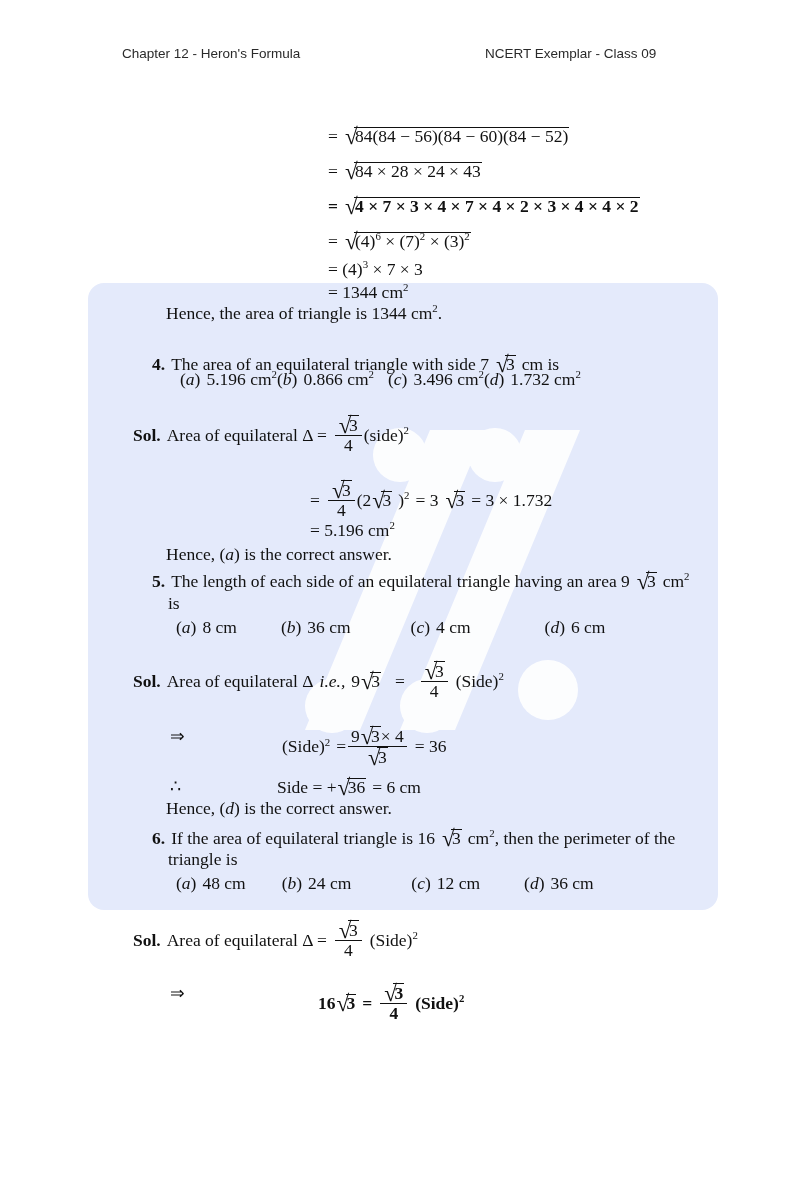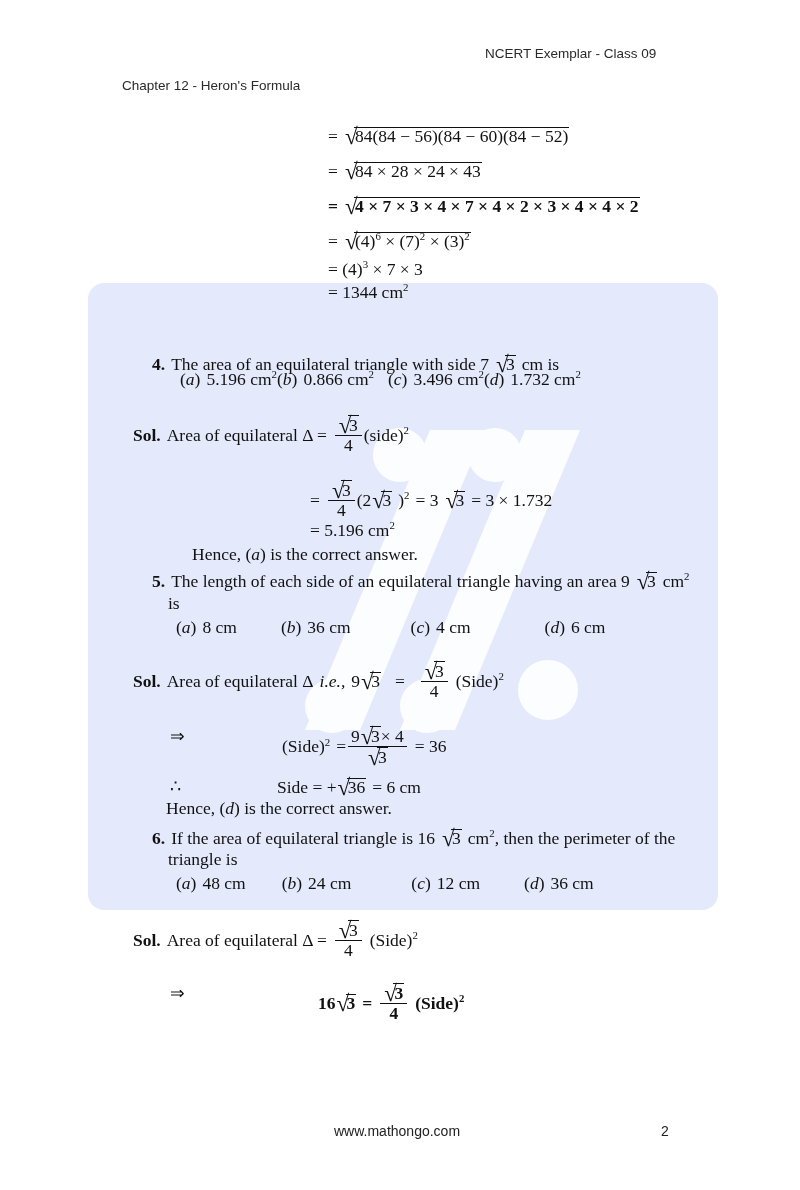--- a/index.html
+++ b/index.html
@@ -42,21 +42,21 @@
   .runhead {
     position: absolute;
     left: 0; top: 46px;
     width: 800px;
     height: 20px;
     font-family: "Liberation Sans", sans-serif;
     font-size: 13.5px;
     color: #2a2a2a;
     z-index: 3;
   }
-  .runhead .left { position: absolute; left: 122px; top: 0; white-space: nowrap; margin-top: 32px; }
+  .runhead .left { position: absolute; left: 122px; top: 0; white-space: nowrap; }
   .runhead .right { position: absolute; left: 485px; top: 0; white-space: nowrap; }
 
   
   .footer {
     position: absolute;
     left: 0; top: 1123px;
     width: 800px; height: 22px;
     font-family: "Liberation Sans", sans-serif;
     font-size: 14px;
     color: #222;
@@ -166,20 +166,23 @@
     </div>
 
     <div class="ln" style="left:328px; top:261px;">
       <span>= (4)</span><sup>3</sup><span> × 7 × 3</span>
     </div>
 
     <div class="ln" style="left:328px; top:284px;">
       <span>= 1344 cm</span><sup>2</sup>
     </div>
 
+    <div class="ln" style="left:166px; top:305px;">
+      <span>Hence, the area of triangle is 1344 cm</span><sup>2</sup><span>.</span>
+    </div>
 
     <div class="ln" style="left:152px; top:355px;">
       <span class="qnum">4.</span><span class="gap-sm"></span><span>The area of an equilateral triangle with side 7</span><span class="gap-sm"></span><span class="sqrt"><span class="rad">√</span><span class="radicand">3</span></span><span class="gap-sm"></span><span>cm is</span>
     </div>
 
     <div class="ln" style="left:180px; top:371px;">
       <span>(<span class="it">a</span>)<span class="gap-sm"></span><span>5.196 cm</span><sup>2</sup></span><span>(<span class="it">b</span>)<span class="gap-sm"></span><span>0.866 cm</span><sup>2</sup></span><span class="gap-md"></span><span>(<span class="it">c</span>)<span class="gap-sm"></span><span>3.496 cm</span><sup>2</sup></span><span>(<span class="it">d</span>)<span class="gap-sm"></span><span>1.732 cm</span><sup>2</sup></span>
     </div>
 
     <div class="ln" style="left:133px; top:417px;">
@@ -187,21 +190,21 @@
     </div>
 
     <div class="ln" style="left:310px; top:482px;">
       <span>=</span><span class="gap-sm"></span><span class="frac"><span class="num"><span class="sqrt"><span class="rad">√</span><span class="radicand">3</span></span></span><span class="den">4</span></span><span>(2</span><span class="sqrt"><span class="rad">√</span><span class="radicand">3</span></span><span class="gap-sm"></span><span>)</span><sup>2</sup><span class="gap-sm"></span><span>= 3</span><span class="gap-sm"></span><span class="sqrt"><span class="rad">√</span><span class="radicand">3</span></span><span class="gap-sm"></span><span>= 3 × 1.732</span>
     </div>
 
     <div class="ln" style="left:310px; top:522px;">
       <span>= 5.196 cm</span><sup>2</sup>
     </div>
 
-    <div class="ln" style="left:166px; top:546px;margin-left:26px;">
+    <div class="ln" style="left:166px; top:546px;">
       <span>Hence, (</span><span class="it">a</span><span>) is the correct answer.</span>
     </div>
 
     <div class="ln" style="left:152px; top:572px;">
       <span class="qnum">5.</span><span class="gap-sm"></span><span>The length of each side of an equilateral triangle having an area 9</span><span class="gap-sm"></span><span class="sqrt"><span class="rad">√</span><span class="radicand">3</span></span><span class="gap-sm"></span><span>cm</span><sup>2</sup>
     </div>
     <div class="ln" style="left:168px; top:595px;">
       <span>is</span>
     </div>
 
@@ -248,18 +251,14 @@
 
     <div class="ln" style="left:170px; top:985px;">
       <span>⇒</span>
     </div>
     <div class="ln" style="left:318px; top:985px;font-weight:bold;">
       <span>16</span><span class="sqrt"><span class="rad">√</span><span class="radicand">3</span></span><span class="gap-sm"></span><span>=</span><span class="gap-sm"></span><span class="frac"><span class="num"><span class="sqrt"><span class="rad">√</span><span class="radicand">3</span></span></span><span class="den">4</span></span><span class="gap-sm"></span><span>(Side)</span><sup>2</sup>
     </div>
 
   </div>
 
-  <div class="footer">
-    <span class="site">www.mathongo.com</span>
-    <span class="pageno">2</span>
-  </div>
 
 </div>
 
 </body></html>

